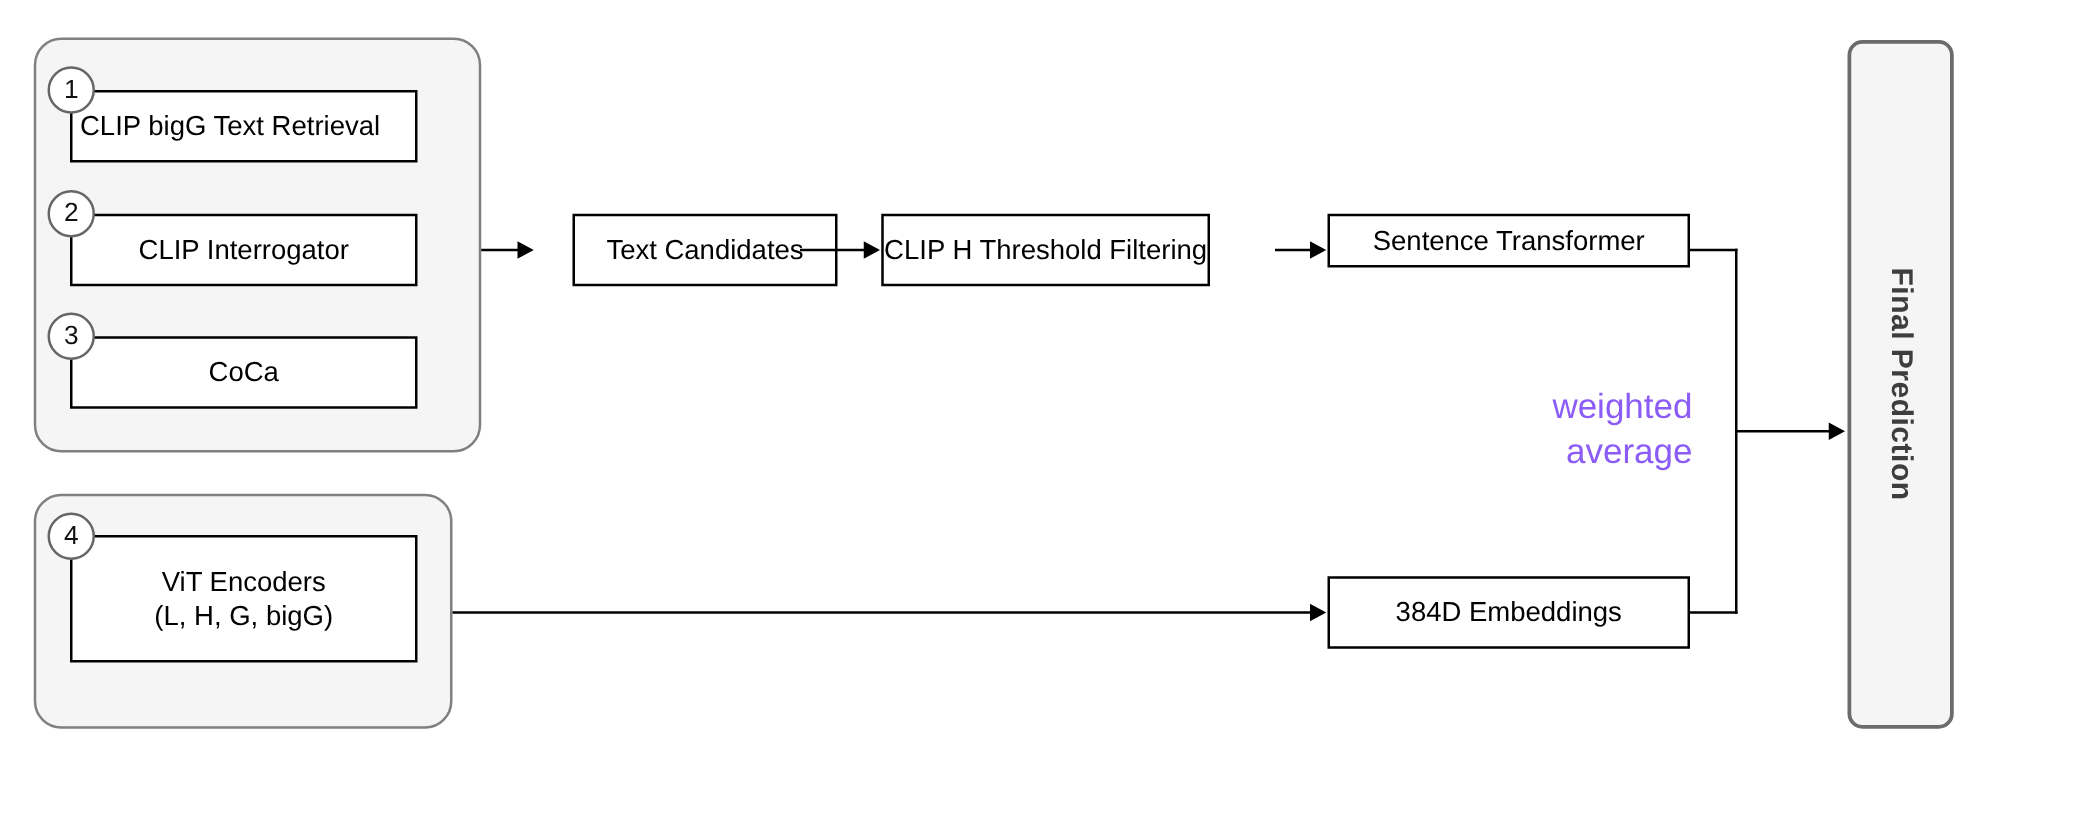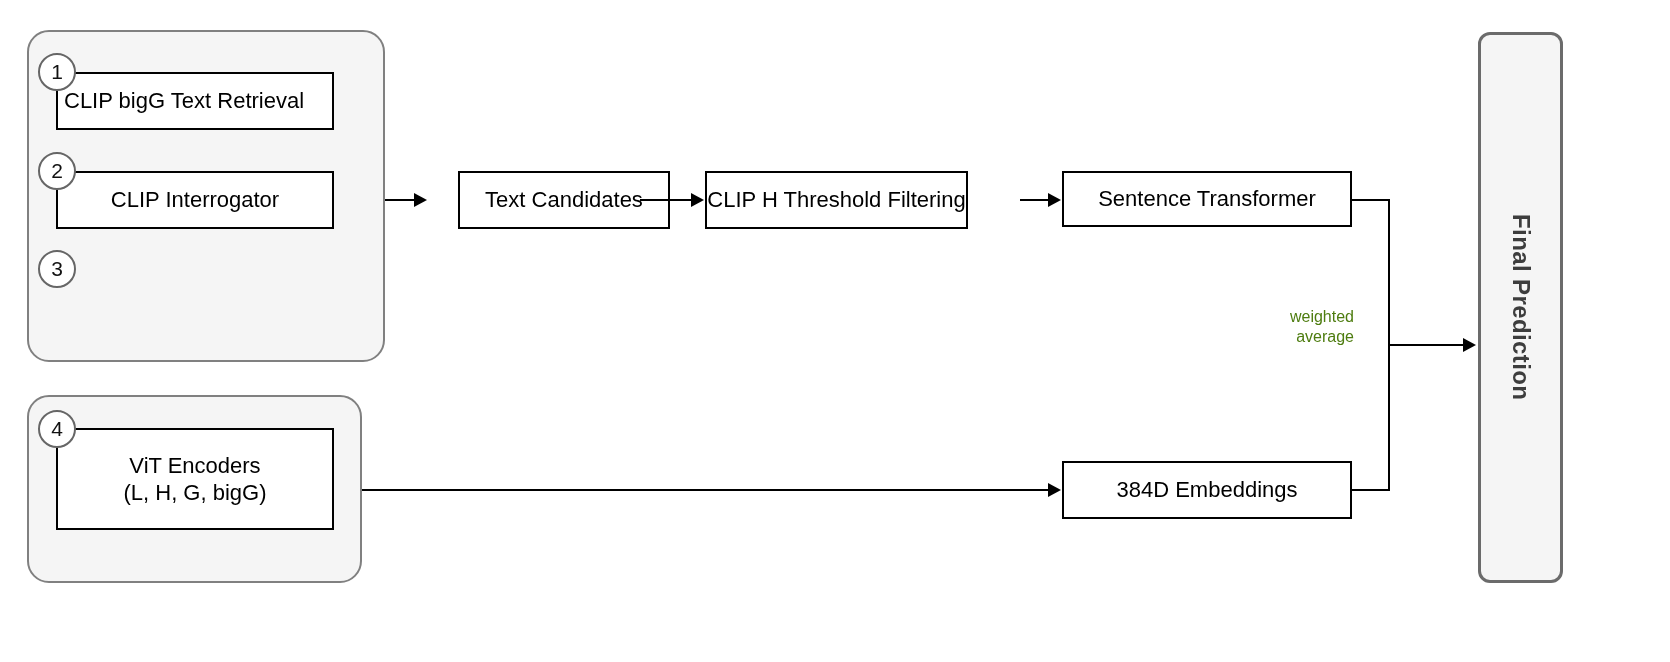--- a/index.html
+++ b/index.html
@@ -92,53 +92,54 @@
     position: absolute;
     width: 0;
     height: 0;
     border-top: 7px solid transparent;
     border-bottom: 7px solid transparent;
     border-left: 13px solid #000000;
   }
   
   .caption {
     position: absolute;
-    font-size: 16px;
+    font-size: 28px;
     line-height: 1.28;
-    color: #4d7c0f;
+    color: #8b5cf6;
     text-align: right;
     white-space: pre-line;
   }
 </style>
 </head>
 <body>
 
 <div id="canvas">
 
   <div class="group" style="left:27px; top:30px; width:358px; height:332px;"></div>
 
   <div class="box left-align" style="left:56px; top:72px; width:278px; height:58px;">CLIP bigG Text Retrieval</div>
   <div class="badge" style="left:38px; top:53px;">1</div>
 
   <div class="box" style="left:56px; top:171px; width:278px; height:58px;">CLIP Interrogator</div>
   <div class="badge" style="left:38px; top:152px;">2</div>
 
+  <div class="box" style="left:56px; top:269px; width:278px; height:58px;">CoCa</div>
   <div class="badge" style="left:38px; top:250px;">3</div>
 
   <div class="group" style="left:27px; top:395px; width:335px; height:188px;"></div>
 
   <div class="box" style="left:56px; top:428px; width:278px; height:102px;">ViT Encoders
 (L, H, G, bigG)</div>
   <div class="badge" style="left:38px; top:410px;">4</div>
 
   <div class="box" style="left:428px; top:171px; width:212px; height:58px;margin-left:30px;">Text Candidates</div>
 
   <div class="box" style="left:705px; top:171px; width:263px; height:58px;">CLIP H Threshold Filtering</div>
 
-  <div class="box" style="left:1062px; top:171px; width:290px; height:56px;">Sentence Transformer</div>
+  <div class="box" style="left:1062px; top:171px; width:290px; height:43px;">Sentence Transformer</div>
 
   <div class="box" style="left:1062px; top:461px; width:290px; height:58px;">384D Embeddings</div>
 
   <div class="final-box" style="left:1478px; top:32px; width:85px; height:551px;">
     <span class="vtext">Final Prediction</span>
   </div>
 
   <div class="hline" style="left:385px; top:199px; width:30px;"></div>
   <div class="arrowhead" style="left:414px; top:193px;"></div>
 

